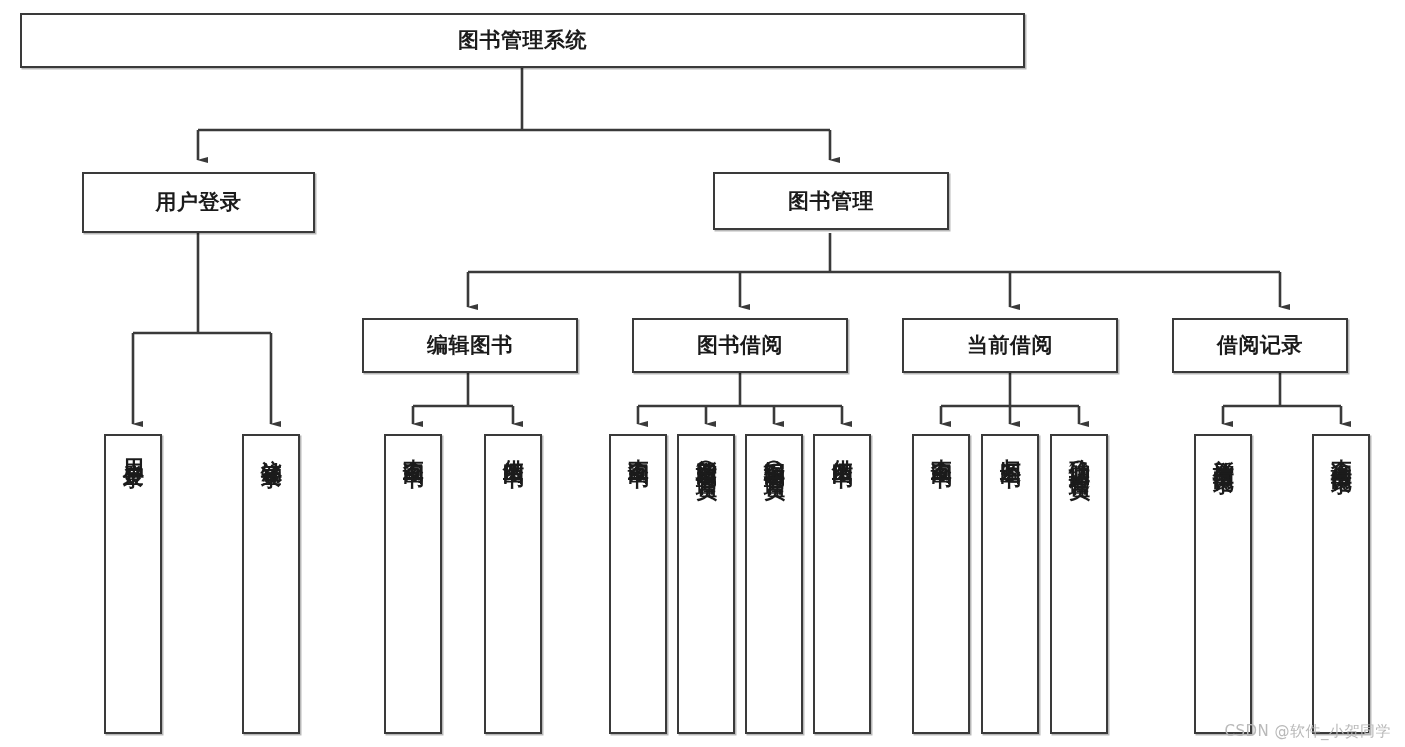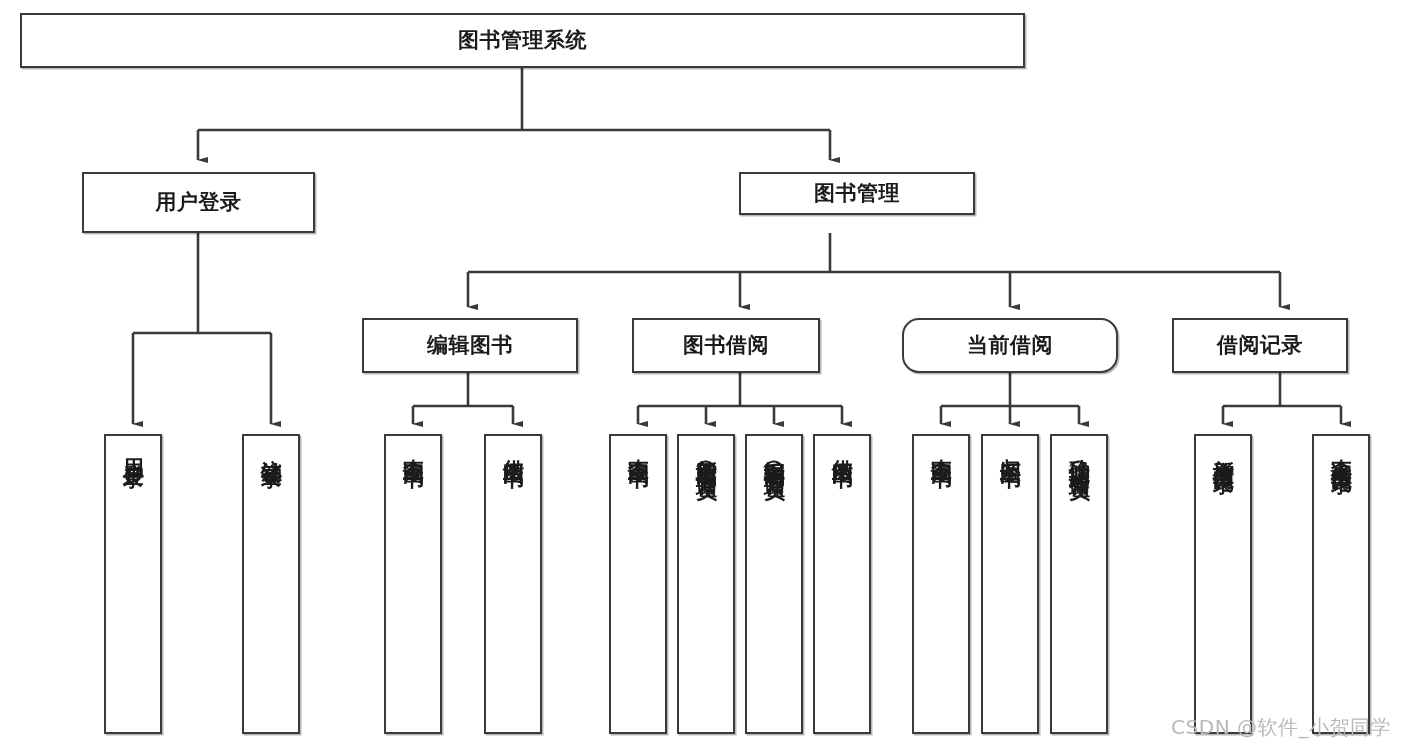--- a/index.html
+++ b/index.html
@@ -64,21 +64,21 @@
     -webkit-text-orientation: upright;
     font-size: 21px;
     line-height: 1;
     letter-spacing: 3px;
     white-space: nowrap;
   }
   .watermark {
     position: absolute;
     right: 14px;
     bottom: 6px;
-    font-size: 20px;
+    font-size: 15px;
     color: #b9b9b9;
     letter-spacing: 0.5px;
     white-space: nowrap;
     user-select: none;
   }
 </style>
 </head>
 <body>
 
 <div id="diagram-root">
@@ -134,33 +134,33 @@
   </svg>
 
   <div class="node horizontal root" style="left:20px; top:13px; width:1005px; height:55px;">
     <span class="node-label">图书管理系统</span>
   </div>
 
   <div class="node horizontal" style="left:82px; top:172px; width:233px; height:61px;">
     <span class="node-label">用户登录</span>
   </div>
 
-  <div class="node horizontal" style="left:739px; top:172px; width:236px; height:43px;">
+  <div class="node horizontal" style="left:713px; top:172px; width:236px; height:58px;">
     <span class="node-label">图书管理</span>
   </div>
 
   <div class="node horizontal" style="left:362px; top:318px; width:216px; height:55px;">
     <span class="node-label">编辑图书</span>
   </div>
 
-  <div class="node horizontal" style="left:632px; top:318px; width:188px; height:55px;">
+  <div class="node horizontal" style="left:632px; top:318px; width:216px; height:55px;">
     <span class="node-label">图书借阅</span>
   </div>
 
-  <div class="node horizontal" style="left:902px; top:318px; width:216px; height:55px;border-radius:17px;">
+  <div class="node horizontal" style="left:902px; top:318px; width:216px; height:55px;">
     <span class="node-label">当前借阅</span>
   </div>
 
   <div class="node horizontal" style="left:1172px; top:318px; width:176px; height:55px;">
     <span class="node-label">借阅记录</span>
   </div>
 
   <div class="node vertical" style="left:104px; top:434px; width:58px; height:300px;">
     <span class="node-label">用户登录</span>
   </div>

